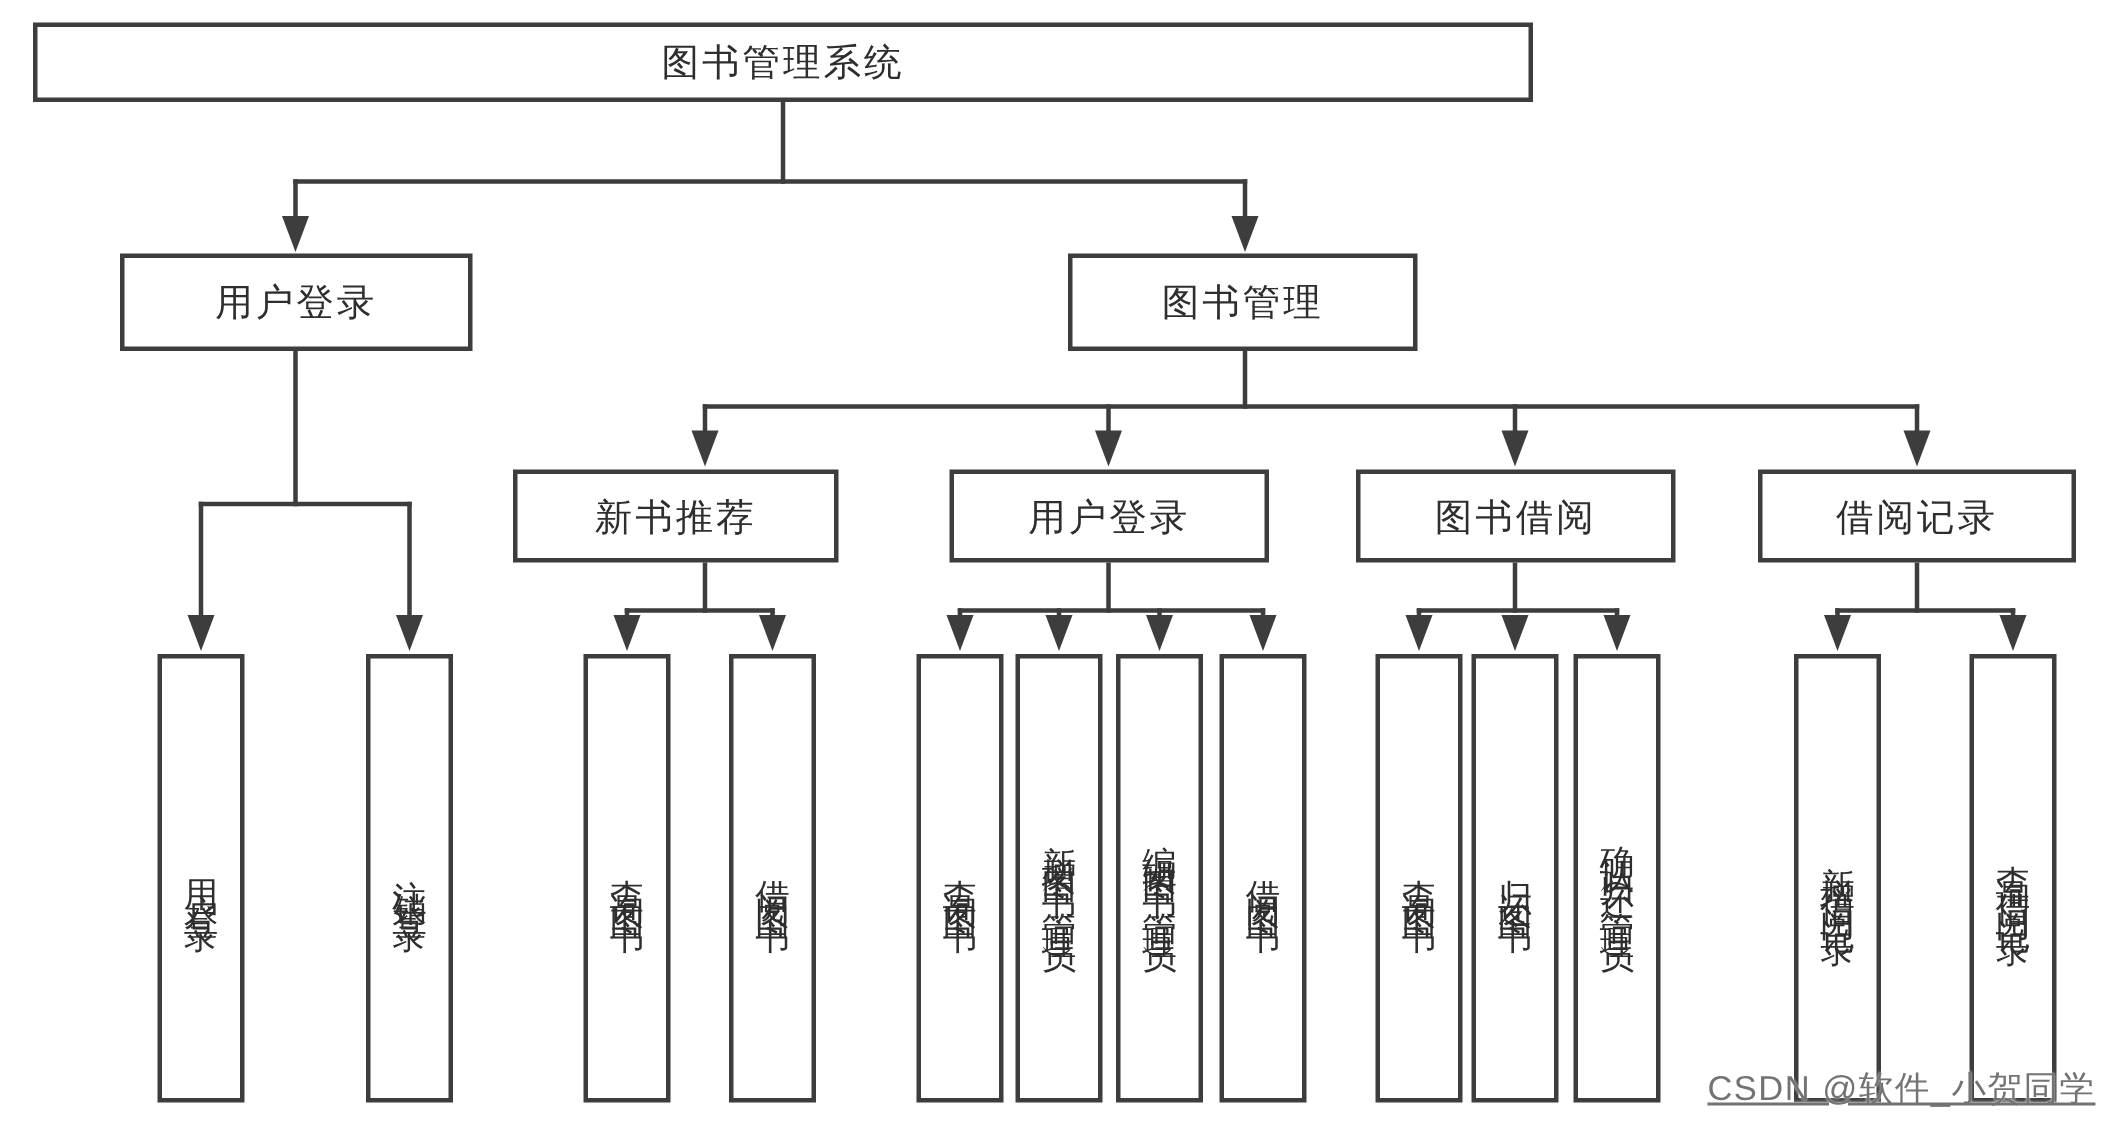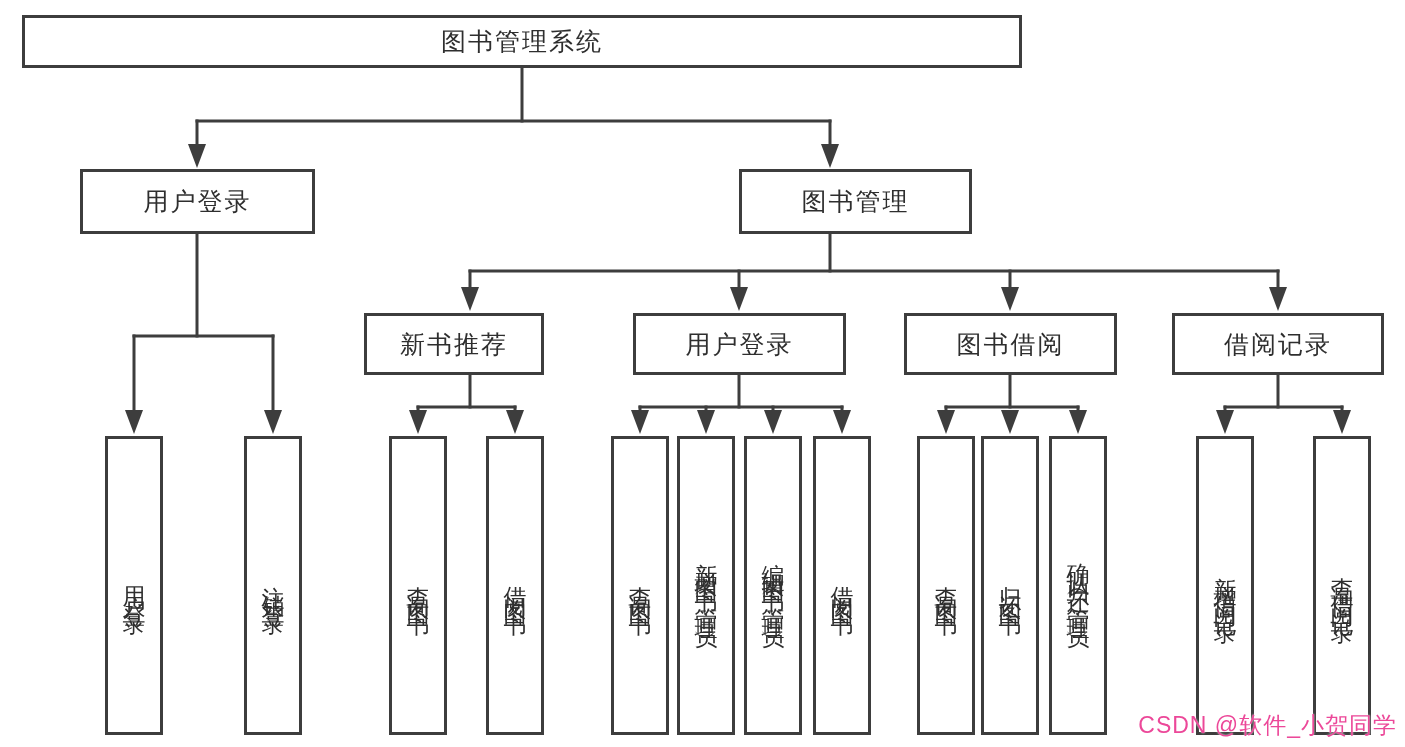--- a/index.html
+++ b/index.html
@@ -48,24 +48,25 @@
     font-size: 23px;
     line-height: 1;
     letter-spacing: 9px;
     white-space: nowrap;
   }
   .watermark {
     position: absolute;
     right: 8px;
     bottom: 6px;
     font-size: 23px;
-    color: #ec4899;
+    color: #737373;
     letter-spacing: 1px;
     z-index: 5;
     text-shadow: 0 0 2px #ffffff;
+    text-decoration: underline;
   }
 </style>
 </head>
 <body>
 
 <div class="canvas">
 
   <svg class="connectors" viewBox="0 0 1405 747" xmlns="http://www.w3.org/2000/svg">
     <g stroke="#3d3d3d" stroke-width="3" fill="none" stroke-linecap="square">
 
@@ -127,23 +128,23 @@
       <polygon points="1001,410 1019,410 1010,434"></polygon>
       <polygon points="1069,410 1087,410 1078,434"></polygon>
       <polygon points="1216,410 1234,410 1225,434"></polygon>
       <polygon points="1333,410 1351,410 1342,434"></polygon>
     </g>
   </svg>
 
   <div class="box root-label" style="left:22px; top:15px; width:1000px; height:53px;">图书管理系统</div>
 
   <div class="box hlabel" style="left:80px; top:169px; width:235px; height:65px;">用户登录</div>
-  <div class="box hlabel" style="left:712px; top:169px; width:233px; height:65px;margin-left:27px;">图书管理</div>
+  <div class="box hlabel" style="left:712px; top:169px; width:233px; height:65px;">图书管理</div>
 
-  <div class="box hlabel" style="left:364px; top:313px; width:180px; height:62px;">新书推荐</div>
+  <div class="box hlabel" style="left:342px; top:313px; width:217px; height:62px;">新书推荐</div>
   <div class="box hlabel" style="left:633px; top:313px; width:213px; height:62px;">用户登录</div>
   <div class="box hlabel" style="left:904px; top:313px; width:213px; height:62px;">图书借阅</div>
   <div class="box hlabel" style="left:1172px; top:313px; width:212px; height:62px;">借阅记录</div>
 
   <div class="box leaf" style="left:105px;">
     <span class="vtext">用户登录</span>
   </div>
   <div class="box leaf" style="left:244px;">
     <span class="vtext">注销登录</span>
   </div>

